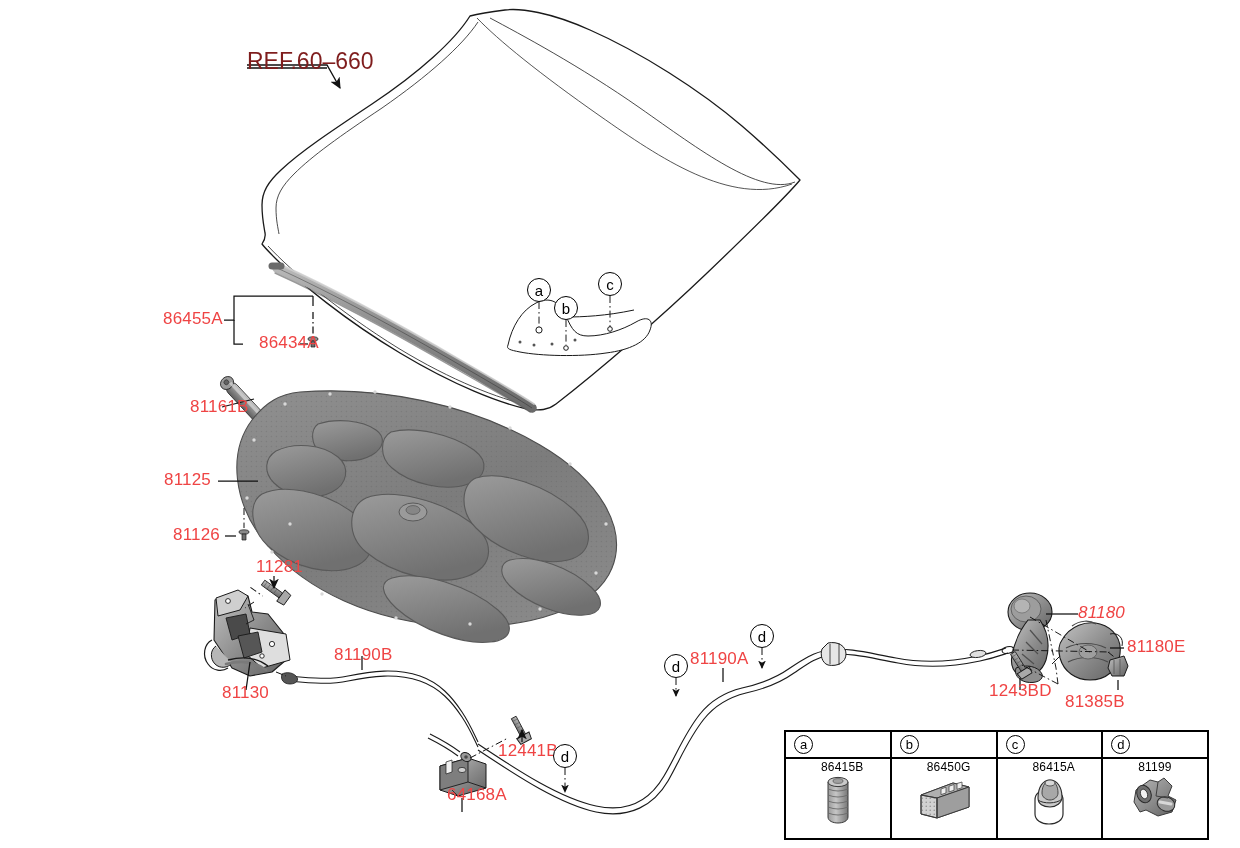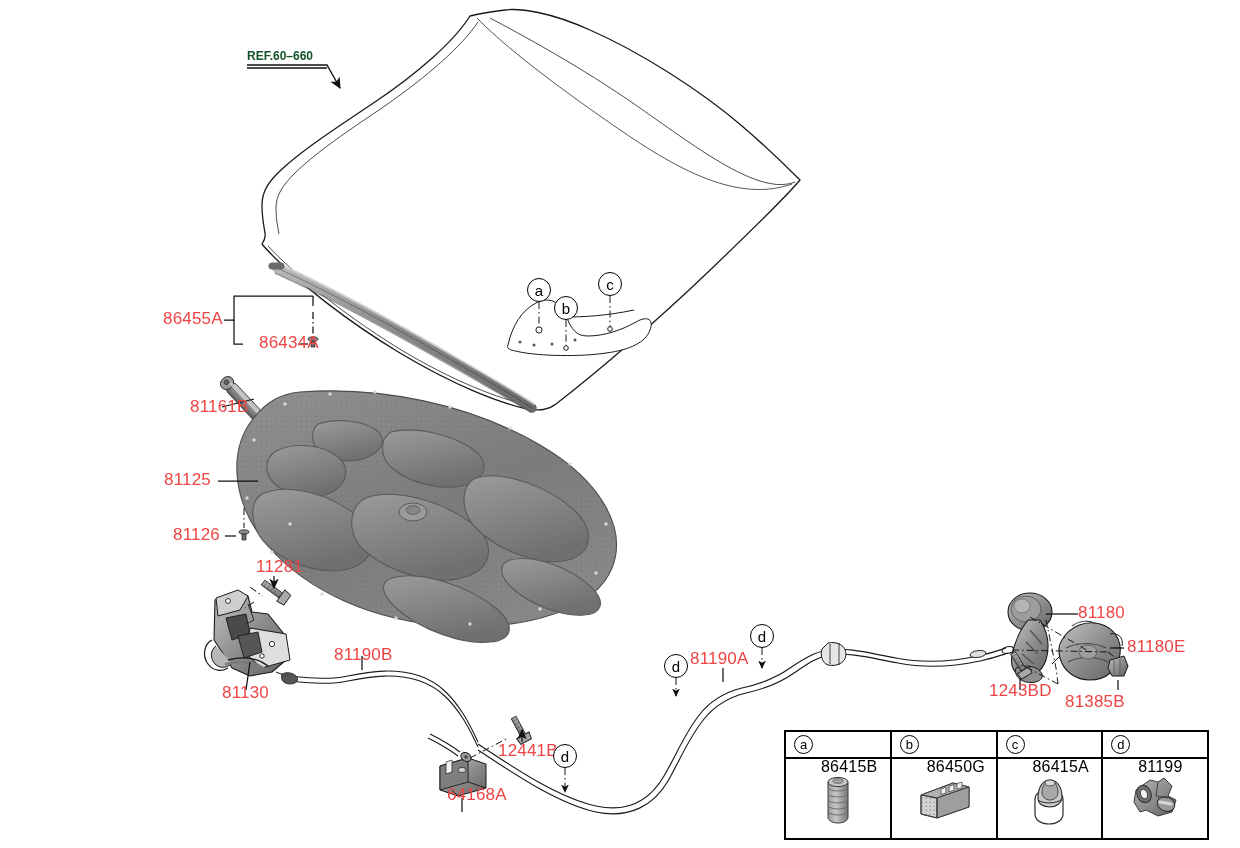--- a/index.html
+++ b/index.html
@@ -8,22 +8,22 @@
     width:1240px;height:848px;position:relative;overflow:hidden;
     font-family:"Liberation Sans", sans-serif;
     color:#000;
   }
   #canvas{position:absolute;left:0;top:0;width:1240px;height:848px;}
   .lbl{
     position:absolute;font-size:17px;letter-spacing:.2px;
     white-space:nowrap;color:#ef4444;line-height:1;
   }
   .reflbl{
-    position:absolute;font-size:12px;white-space:nowrap;
-    color:#14532d;line-height:1;font-weight:bold;
+    position:absolute;font-size:23px;white-space:nowrap;
+    color:#7f1d1d;line-height:1;
   }
   
   #legend{
     position:absolute;left:784px;top:730px;width:425px;height:110px;
     border:2px solid #000;box-sizing:border-box;display:flex;
     background:#fff;
   }
   .lgcol{
     flex:1 1 0;display:flex;flex-direction:column;box-sizing:border-box;
     border-right:2px solid #000;
@@ -31,21 +31,21 @@
   .lgcol:last-child{border-right:none;}
   .lghead{
     height:27px;border-bottom:2px solid #000;display:flex;align-items:center;
     gap:8px;padding-left:8px;box-sizing:border-box;
   }
   .lgcircle{
     width:17px;height:17px;border:1.4px solid #000;border-radius:50%;
     display:flex;align-items:center;justify-content:center;
     font-size:13px;line-height:1;flex:0 0 auto;
   }
-  .lgnum{font-size:16px;letter-spacing:.2px;margin-top:44px;}
+  .lgnum{font-size:12px;letter-spacing:.2px;margin-top:44px;}
   .lgbody{flex:1 1 auto;display:flex;align-items:center;justify-content:center;}
   .lgbody svg{display:block;}
   .mk{position:absolute;}
   .mkc{
     width:24px;height:24px;border:1.5px solid #000;border-radius:50%;
     background:#fff;display:flex;align-items:center;justify-content:center;
     font-size:15px;line-height:1;box-sizing:border-box;
   }
 </style>
 </head>
@@ -399,21 +399,21 @@
 <div class="lbl" style="left:259px;top:334px;">86434A</div>
 <div class="lbl" style="left:170px;top:398px;margin-left:20px;">81161B</div>
 <div class="lbl" style="left:164px;top:471px;text-align:center;">81125</div>
 <div class="lbl" style="left:173px;top:526px;">81126</div>
 <div class="lbl" style="left:256px;top:558px;">11281</div>
 <div class="lbl" style="left:222px;top:684px;">81130</div>
 <div class="lbl" style="left:334px;top:646px;">81190B</div>
 <div class="lbl" style="left:690px;top:650px;">81190A</div>
 <div class="lbl" style="left:425px;top:786px;margin-left:22px;">64168A</div>
 <div class="lbl" style="left:498px;top:742px;">12441B</div>
-<div class="lbl" style="left:1078px;top:604px;">81180</div>
+<div class="lbl" style="left:1078px;top:604px;font-style:italic;">81180</div>
 <div class="lbl" style="left:1127px;top:638px;">81180E</div>
 <div class="lbl" style="left:989px;top:682px;">1243BD</div>
 <div class="lbl" style="left:1065px;top:693px;">81385B</div>
 
 <div class="mk" style="left:527px;top:278px;">
   <div class="mkc">a</div>
 </div>
 <div class="mk" style="left:554px;top:296px;">
   <div class="mkc">b</div>
 </div>

